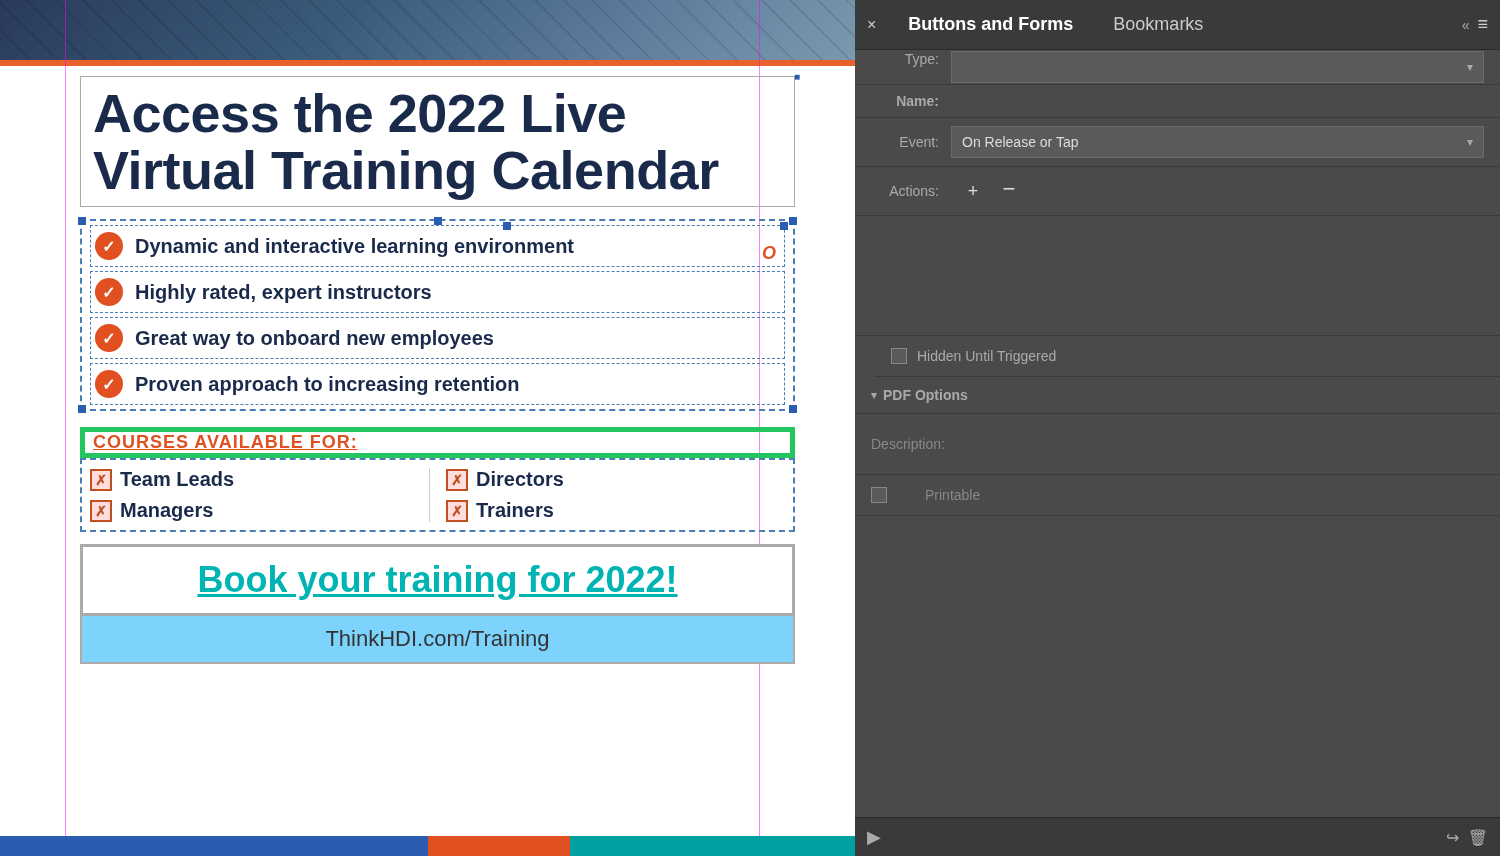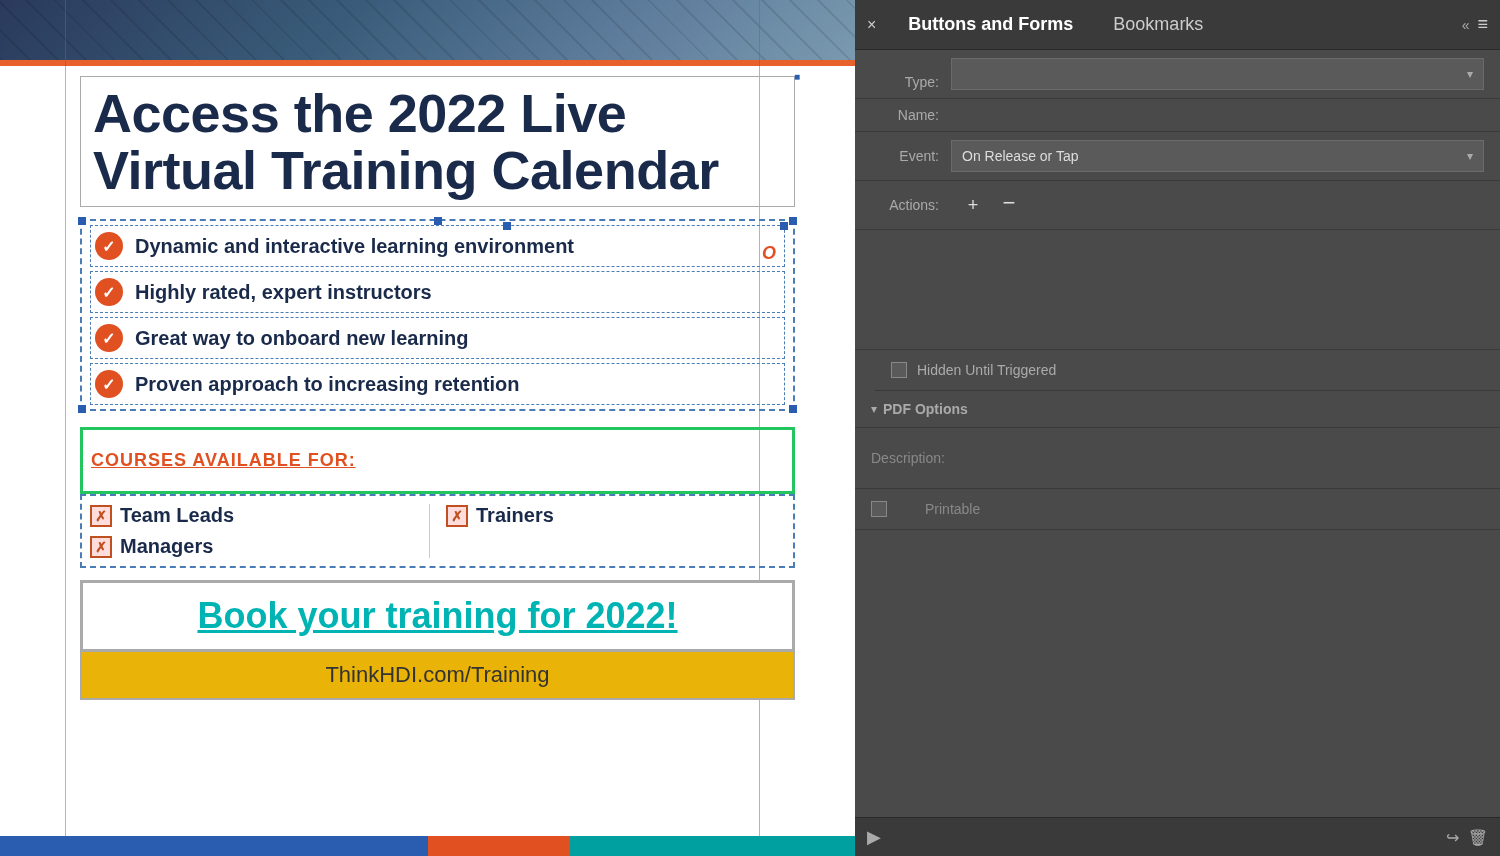--- a/index.html
+++ b/index.html
@@ -144,22 +144,22 @@
       font-size: 18px;
       font-weight: bold;
     }
 
     
     .courses-section {
       margin-top: 16px;
       margin-bottom: 12px;
     }
     .courses-header-box {
-      border: 3px solid #22c55e;
-      padding: 20px 8px;
+      border: 5px solid #22c55e;
+      padding: 0 8px;
       margin-bottom: 0;
     }
     .courses-header {
       color: #e05020;
       font-size: 18px;
       font-weight: 700;
       text-decoration: underline;
       letter-spacing: 1px;
     }
 
@@ -220,21 +220,21 @@
       font-size: 36px;
       font-weight: 900;
       color: #00b4b4;
       font-family: Impact, Arial Black, sans-serif;
       text-decoration: underline;
     }
     .cta-url-box {
       border: 1px solid #aaa;
       padding: 10px;
       text-align: center;
-      background: #eab308;
+      background: #7dd3fc;
     }
     .cta-url {
       font-size: 22px;
       color: #333;
     }
 
     
     .right-panel {
       width: 645px;
       height: 856px;
@@ -289,22 +289,22 @@
 
     
     .panel-body {
       flex: 1;
       padding: 0;
       overflow-y: auto;
     }
 
     .panel-row {
       display: flex;
-      align-items: flex-end;
-      padding: 8px 16px;
+      align-items: flex-start;
+      padding: 1px 16px;
       border-bottom: 1px solid #3a3a3a;
     }
     .panel-label {
       color: #aaa;
       font-size: 14px;
       width: 80px;
       flex-shrink: 0;
       text-align: right;
       padding-right: 12px;
     }
@@ -327,20 +327,21 @@
     }
     .panel-input-text {
       color: #ddd;
       font-size: 14px;
     }
 
     .panel-row-name {
       display: flex;
       align-items: flex-end;
       padding: 8px 16px;
+      font-weight: bold;
     }
 
     .panel-row-event {
       display: flex;
       align-items: center;
       padding: 8px 16px;
       border-bottom: 1px solid #3a3a3a;
     }
 
     .panel-row-actions {
@@ -533,21 +534,21 @@
 
         <div class="sel-handle" style="top:-4px;right:40%;margin-right:-4px;background:#2a5db0;"></div>
         <div class="sel-handle" style="top:-4px;right:-4px;background:#2a5db0;"></div>
       </div>
       <div class="checklist-item">
         <div class="check-icon"></div>
         <span class="checklist-text">Highly rated, expert instructors</span>
       </div>
       <div class="checklist-item">
         <div class="check-icon"></div>
-        <span class="checklist-text">Great way to onboard new learning</span>
+        <span class="checklist-text">Great way to onboard new employees</span>
       </div>
       <div class="checklist-item">
         <div class="check-icon"></div>
         <span class="checklist-text">Proven approach to increasing retention</span>
       </div>
     </div>
 
     <div class="courses-section">
       <div class="courses-header-box">
         <span class="courses-header">COURSES AVAILABLE FOR:</span>
@@ -559,20 +560,24 @@
             <span class="course-text">Team Leads</span>
           </div>
           <div class="course-item">
             <div class="course-checkbox"></div>
             <span class="course-text">Managers</span>
           </div>
         </div>
         <div class="courses-column courses-column-right">
           <div class="course-item">
             <div class="course-checkbox"></div>
+            <span class="course-text">Directors</span>
+          </div>
+          <div class="course-item">
+            <div class="course-checkbox"></div>
             <span class="course-text">Trainers</span>
           </div>
         </div>
       </div>
     </div>
 
     <div class="cta-section">
       <div class="cta-button-box">
         <span class="cta-button-text">Book your training for 2022!</span>
       </div>

